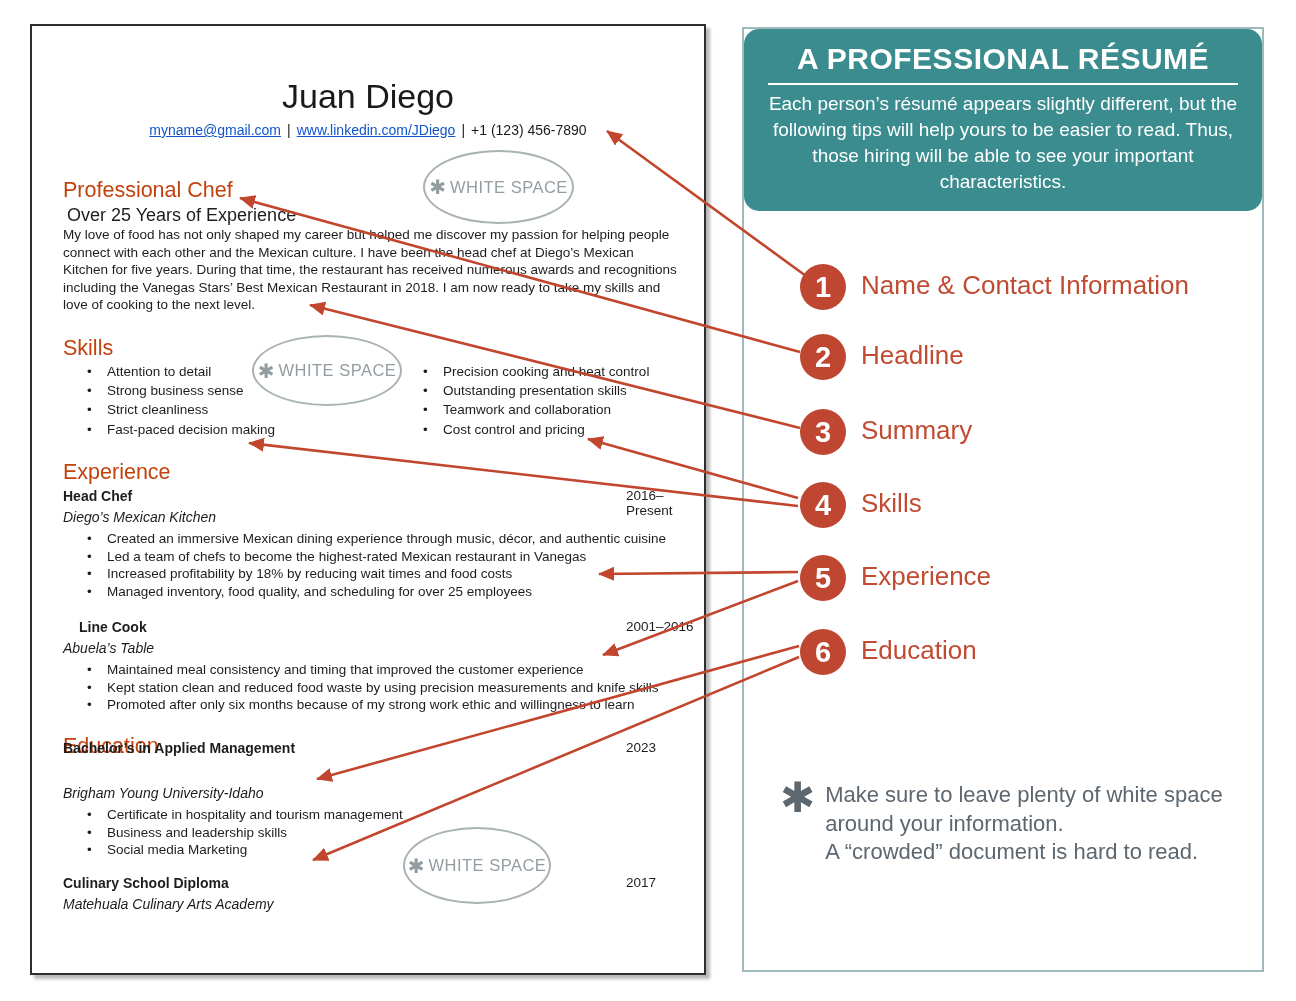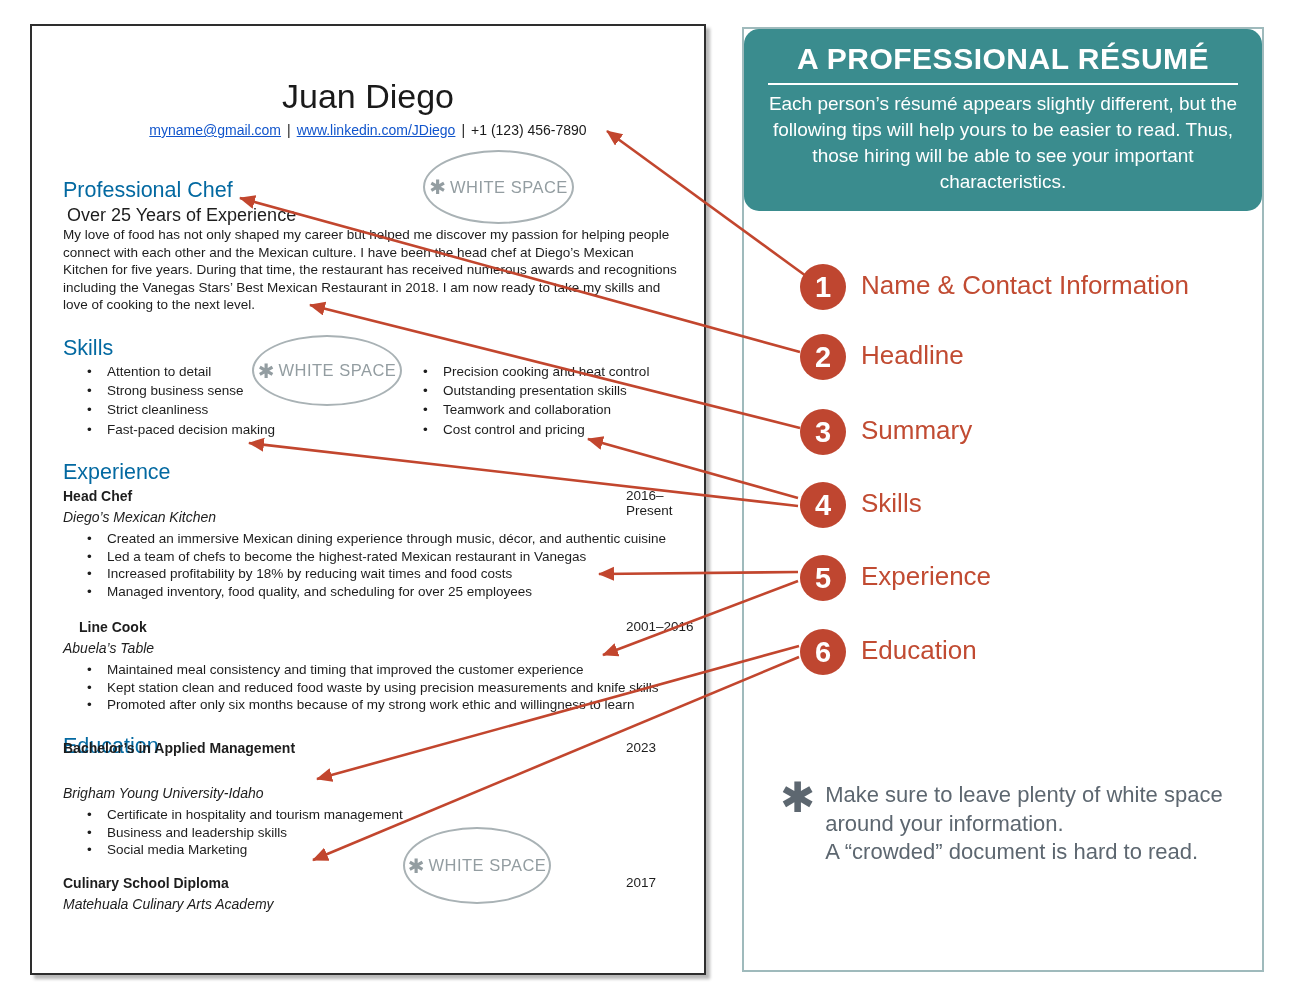--- a/index.html
+++ b/index.html
@@ -8,21 +8,21 @@
 
   
   .resume-page{position:absolute;left:30px;top:24px;width:672px;height:947px;
     background:#ffffff;border:2px solid #2e2e2e;box-shadow:4px 4px 3px rgba(0,0,0,.28);}
   .page-inner{position:absolute;inset:0;color:#1d1d1d;}
   .abs{position:absolute;}
   .r-name{top:50px;left:0;right:0;text-align:center;font-size:34px;line-height:40px;color:#1a1a1a;}
   .r-contact{top:96px;left:0;right:0;text-align:center;font-size:14px;color:#1a1a1a;}
   .r-contact a{color:#1155cc;text-decoration:underline;}
   .r-contact .sep{margin:0 6px;color:#1a1a1a;}
-  .r-h2{font-size:21.5px;line-height:24px;color:#0369a1;}
+  .r-h2{font-size:21.5px;line-height:24px;color:#c2410c;}
   .r-headline{top:152px;left:31px;}
   .r-sub{top:179px;left:35px;font-size:18px;}
   .r-summary{top:200px;left:31px;width:618px;font-size:13.5px;line-height:17.6px;}
   .r-skills-h{top:310px;left:31px;}
   ul.rlist{list-style:none;margin:0;padding:0;font-size:13.5px;line-height:19.2px;}
   ul.rlist li{position:relative;padding-left:20px;}
   ul.rlist li::before{content:"•";position:absolute;left:0;top:0;}
   ul.jlist{line-height:17.5px;}
   .r-skills-left{top:336px;left:55px;width:300px;}
   .r-skills-right{top:336px;left:391px;width:280px;}

